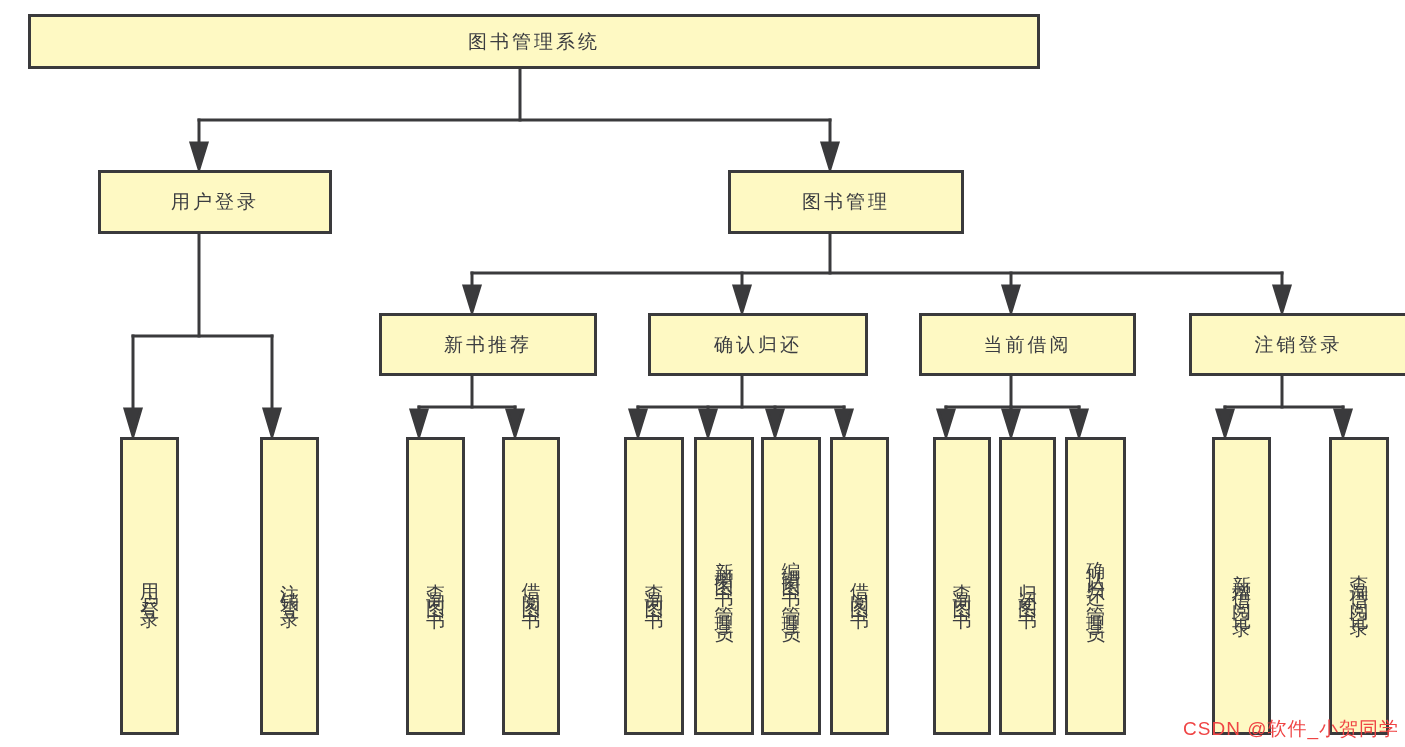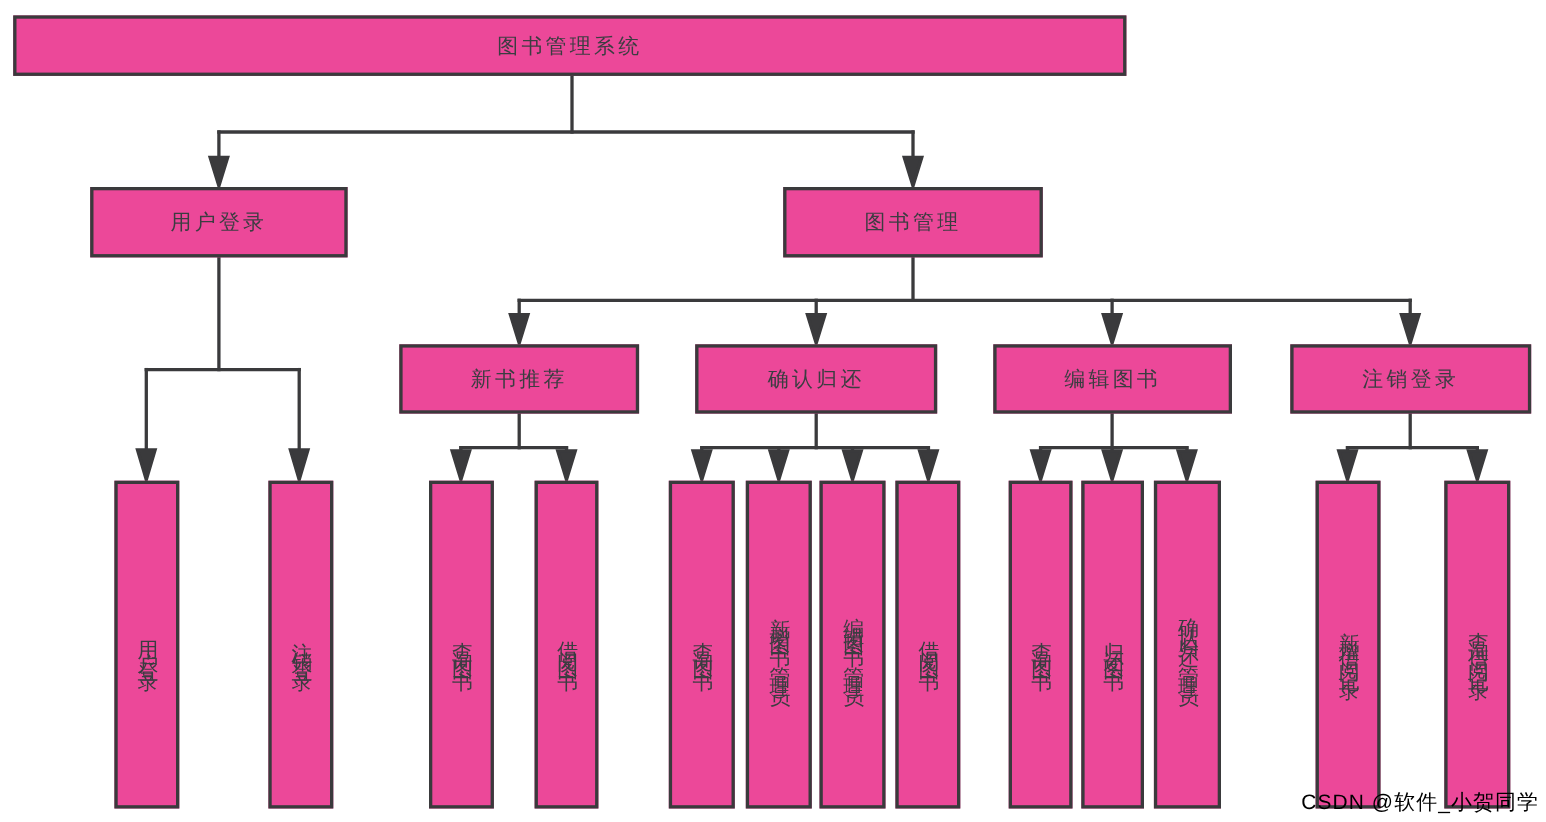--- a/index.html
+++ b/index.html
@@ -19,46 +19,47 @@
     position: absolute;
     left: 0;
     top: 0;
     width: 1405px;
     height: 747px;
   }
   .box {
     position: absolute;
     box-sizing: border-box;
     border: 3px solid #3a3a3c;
-    background: #ec4899;
+    background: #fef9c3;
     display: flex;
     align-items: center;
     justify-content: center;
     color: #3b3d41;
+    margin-left: 16px;
   }
   .hlabel {
     font-size: 19px;
     letter-spacing: 3px;
     white-space: nowrap;
   }
   .vtext {
     writing-mode: vertical-rl;
     text-orientation: mixed;
     font-size: 19px;
     letter-spacing: 9px;
     color: #3b3d41;
     white-space: nowrap;
   }
   .watermark {
     position: absolute;
     right: 6px;
     bottom: 5px;
     font-size: 19px;
     letter-spacing: 1px;
-    color: #000000;
+    color: #ef4444;
     z-index: 10;
     white-space: nowrap;
   }
 </style>
 </head>
 <body>
 
 <div class="canvas">
 
   <svg class="connectors" viewBox="0 0 1405 747" xmlns="http://www.w3.org/2000/svg">
@@ -136,21 +137,21 @@
     <span>新书推荐</span>
   </div>
 
   <div class="box hlabel" style="left:712px; top:170px; width:236px; height:64px">
     <span>图书管理</span>
   </div>
   <div class="box hlabel" style="left:632px; top:313px; width:220px; height:63px">
     <span>确认归还</span>
   </div>
   <div class="box hlabel" style="left:903px; top:313px; width:217px; height:63px">
-    <span>编辑图书</span>
+    <span>当前借阅</span>
   </div>
   <div class="box hlabel" style="left:1173px; top:313px; width:219px; height:63px">
     <span>注销登录</span>
   </div>
 
   <div class="box" style="left:104px; top:437px; width:59px; height:298px">
     <span class="vtext">用户登录</span>
   </div>
   <div class="box" style="left:244px; top:437px; width:59px; height:298px">
     <span class="vtext">注销登录</span>

